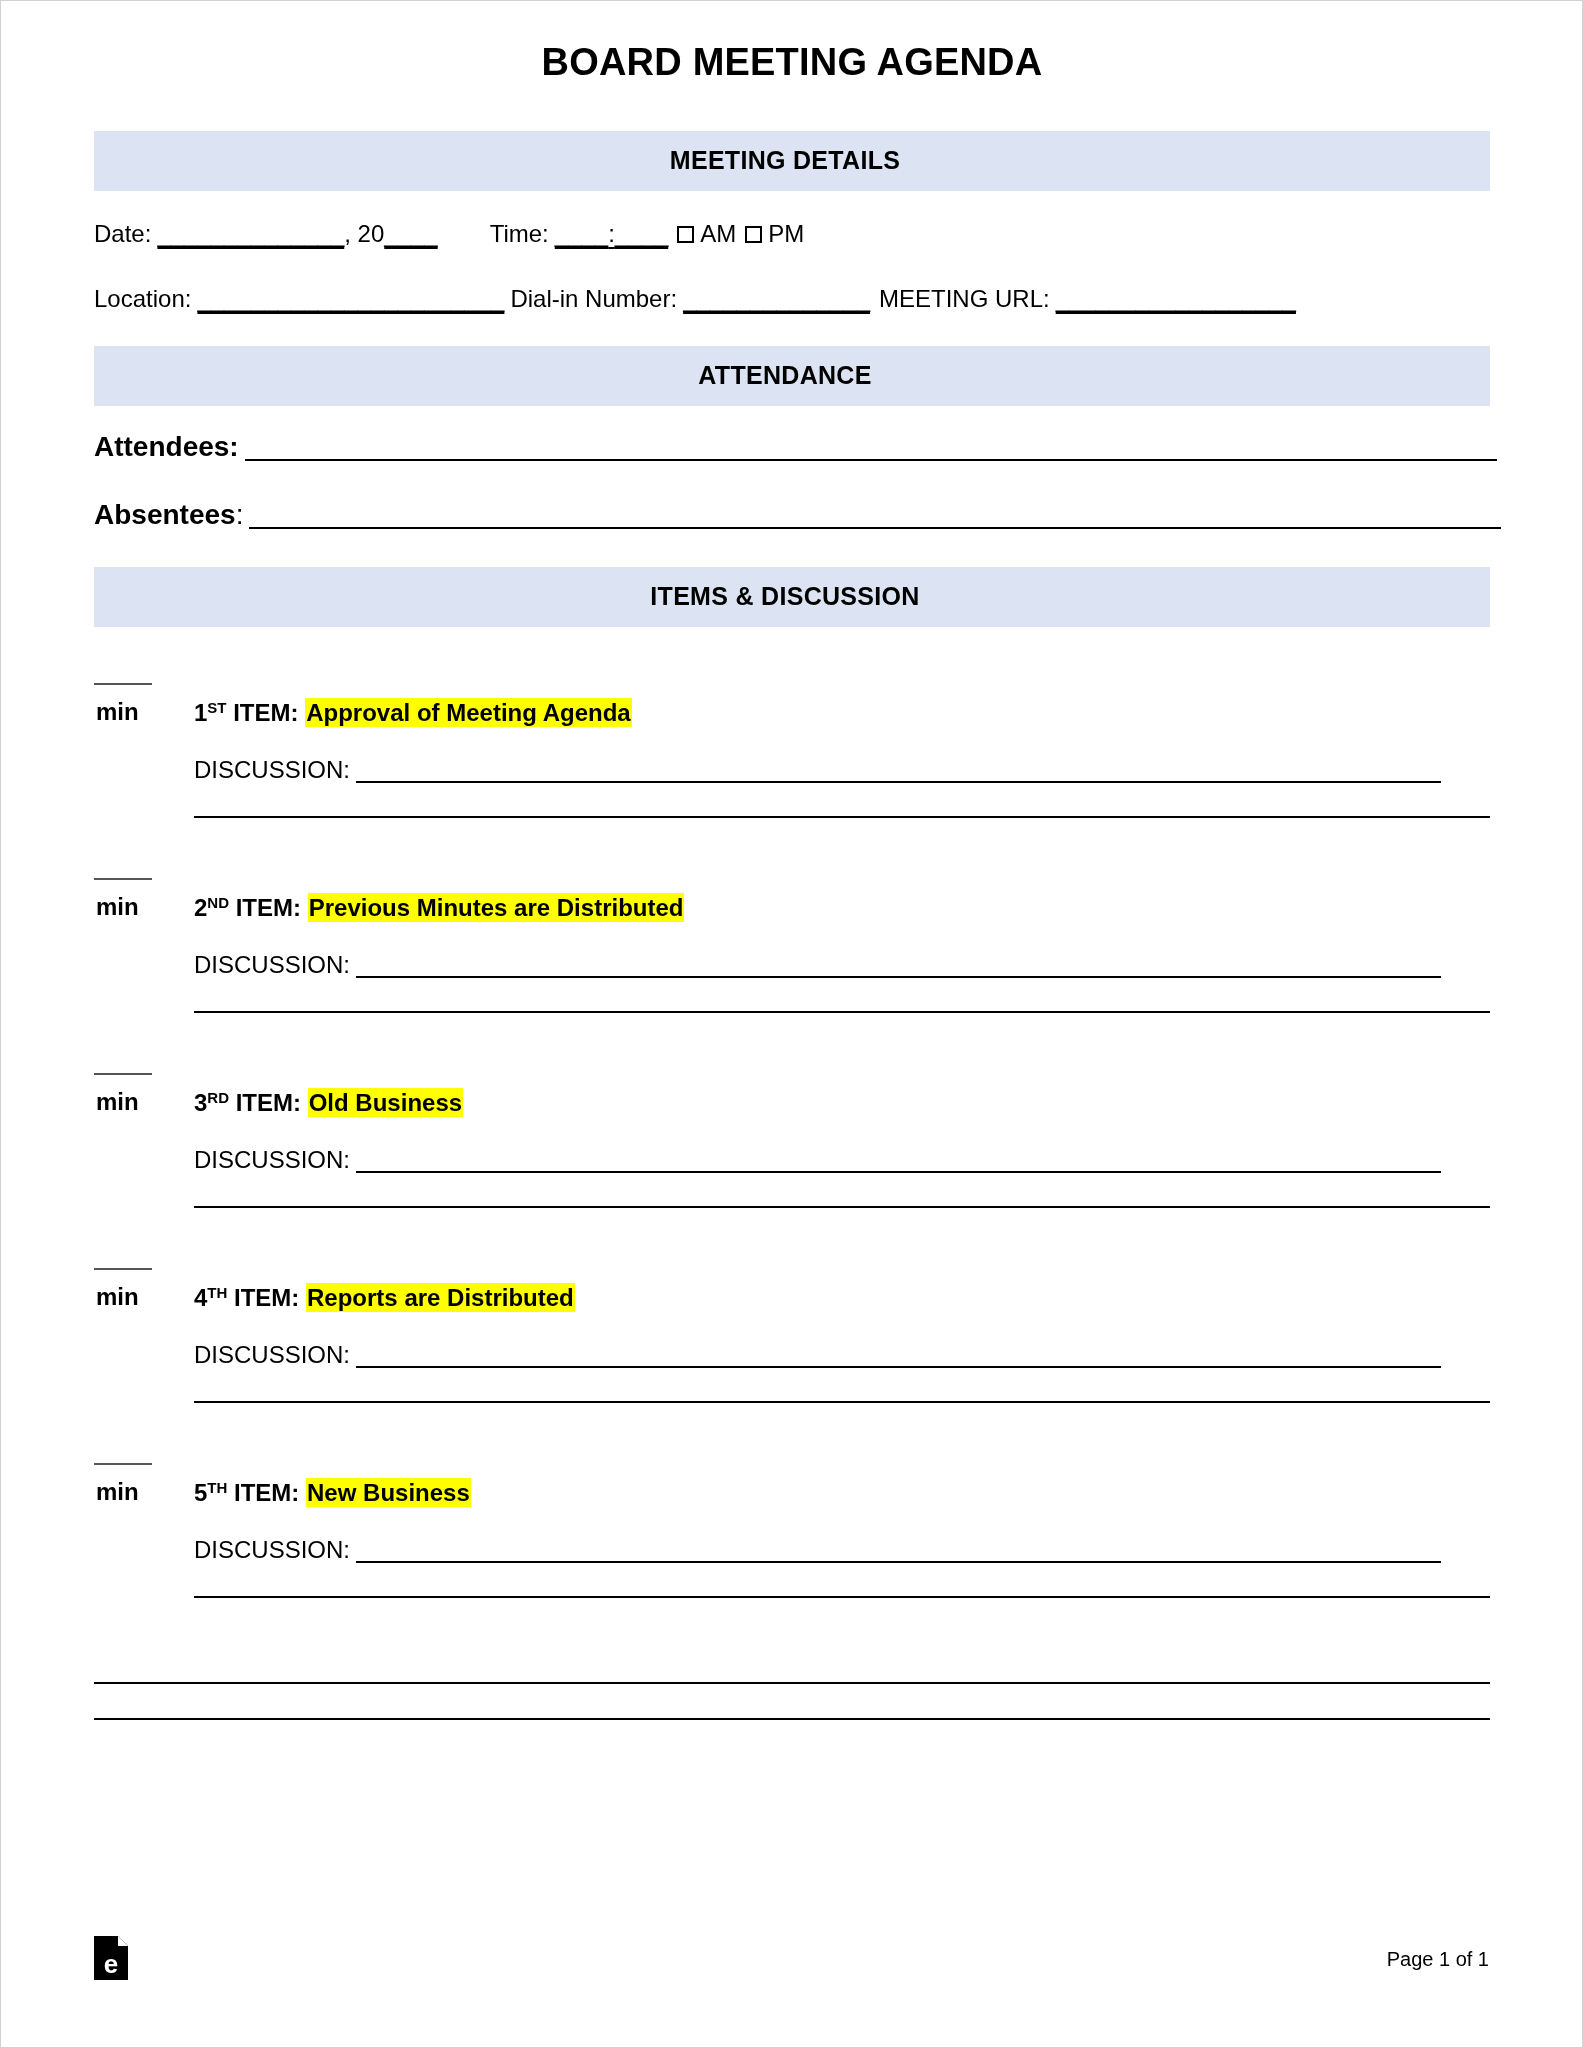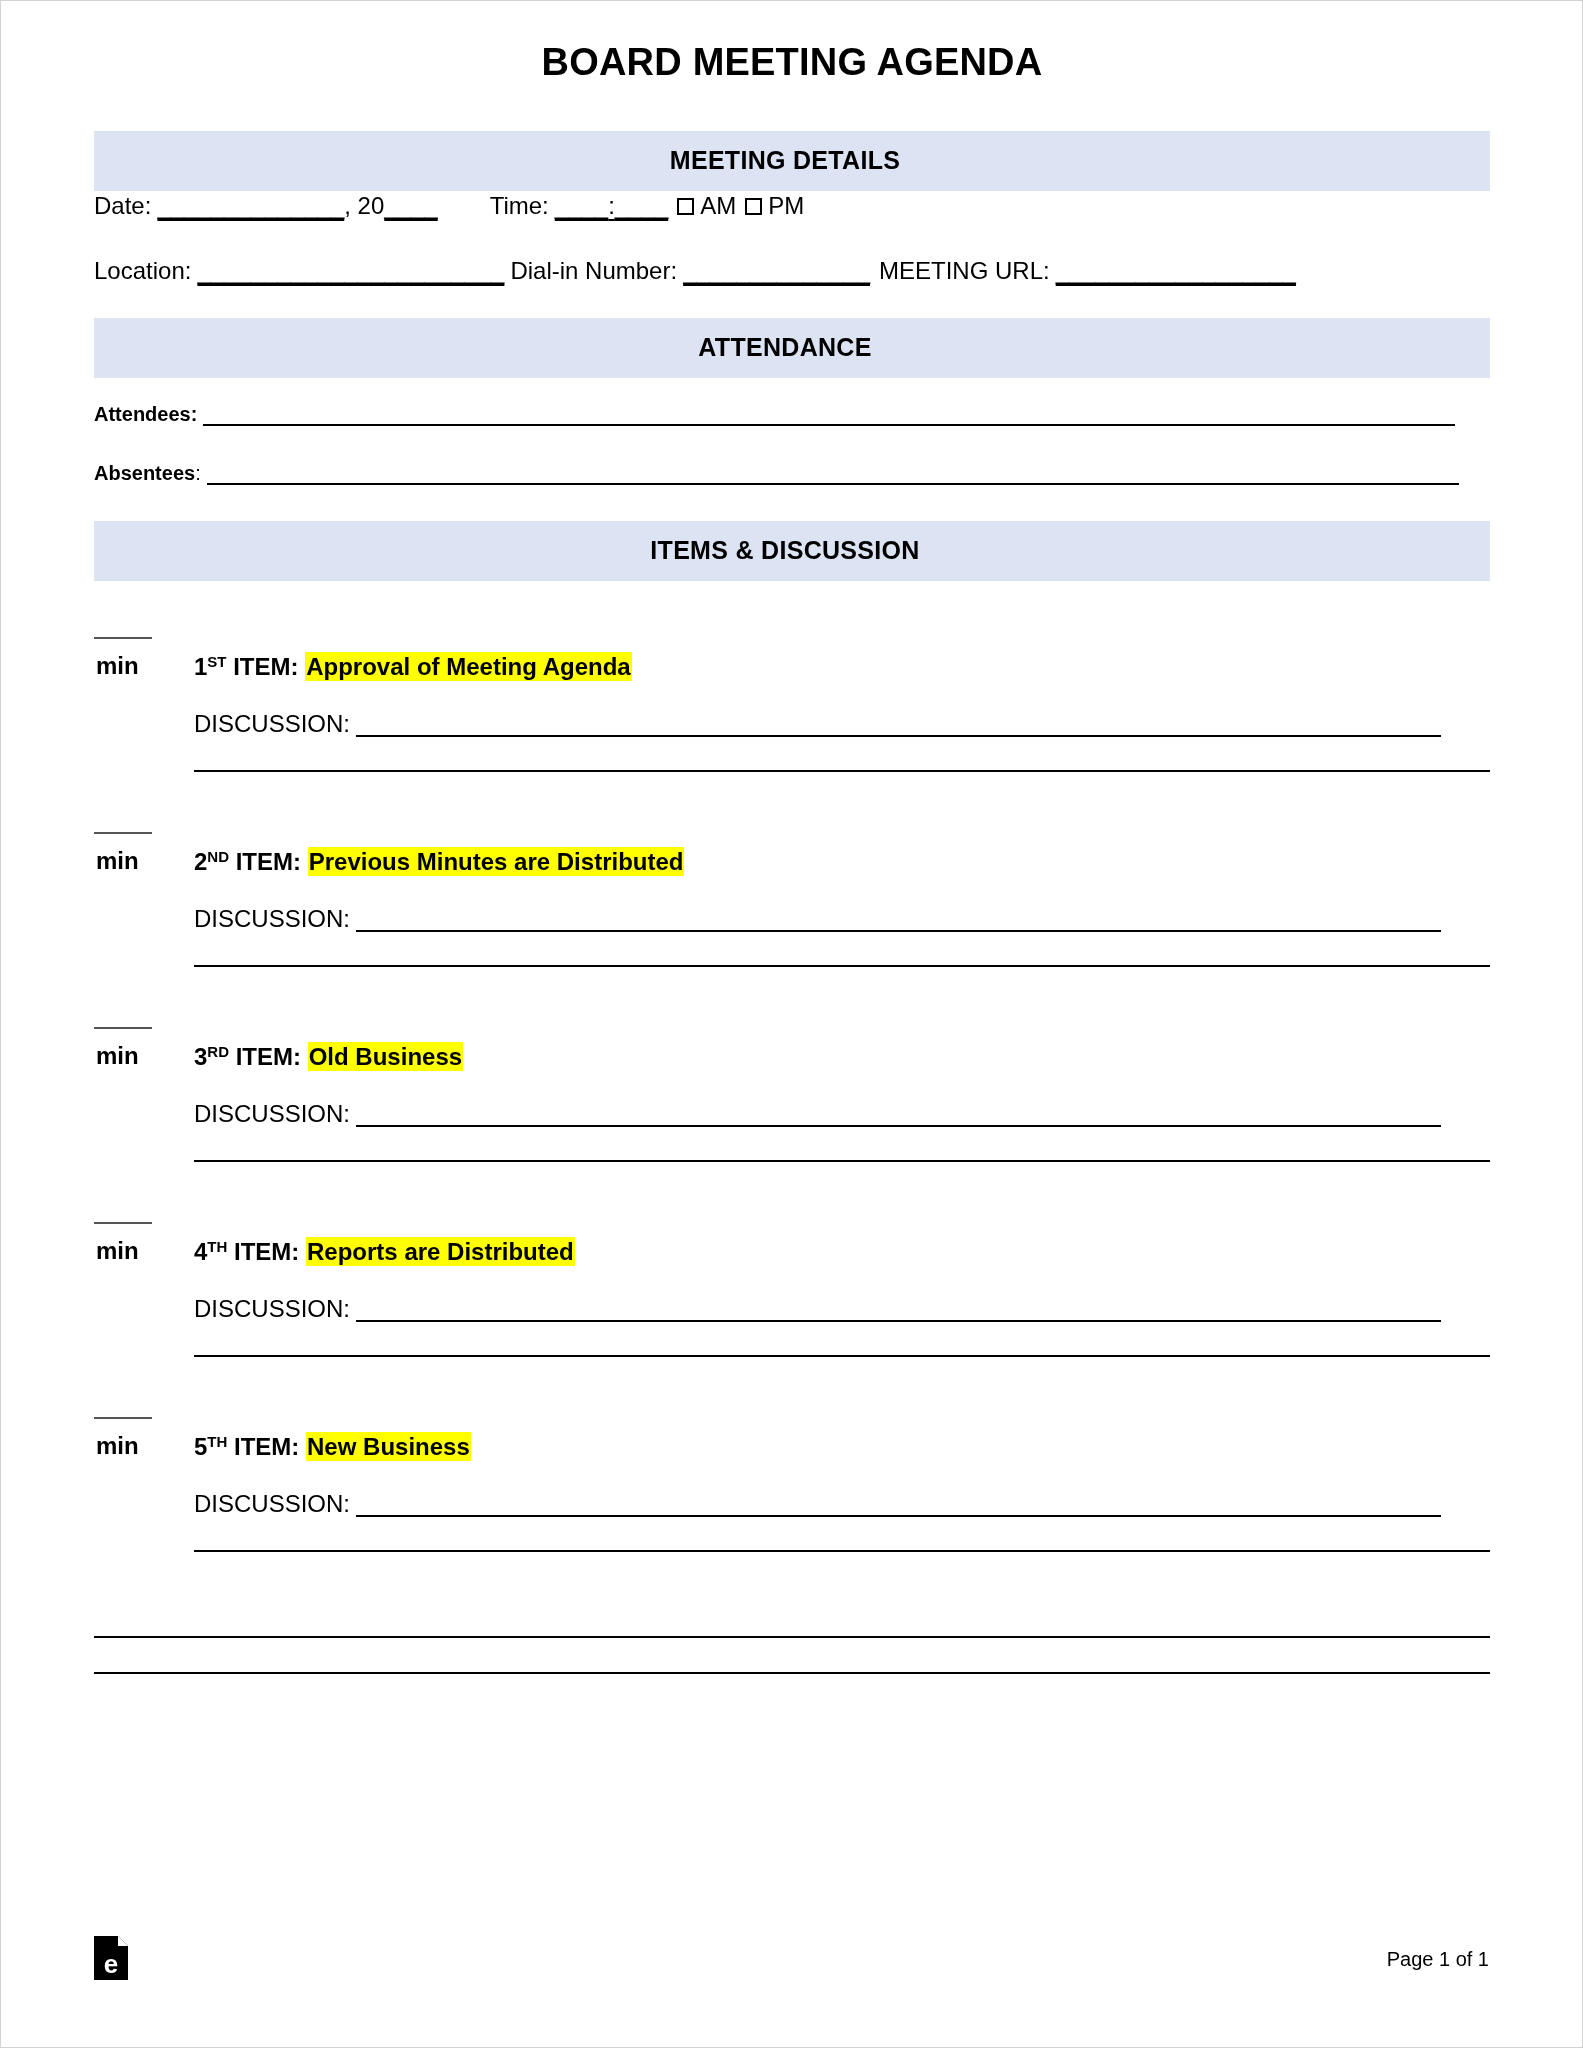--- a/index.html
+++ b/index.html
@@ -62,39 +62,39 @@
     white-space: nowrap;
   }
   .u {
     text-decoration: underline;
     text-decoration-thickness: 2px;
     text-underline-offset: 5px;
     letter-spacing: 0px;
   }
   .b { font-weight: bold; }
 
-  .meeting-details-body { }
+  .meeting-details-body { padding-top: 28px; }
   .row-date { margin-bottom: 35px; }
   .gap-time  { display:inline-block; width: 52px; }
   .gap-sm    { display:inline-block; width: 9px; }
   .gap-xs    { display:inline-block; width: 6px; }
 
   .cb {
     display: inline-block;
     width: 17px;
     height: 17px;
     border: 2px solid #000;
     box-sizing: border-box;
     vertical-align: -1px;
   }
 
   
   .attendance-body { padding-top: 25px; }
   .att-row {
-    font-size: 20px;
+    font-size: 28px;
     margin-bottom: 36px;
     white-space: nowrap;
   }
   .ruleline {
     display: inline-block;
     border-bottom: 2px solid #000;
     height: 20px;
     vertical-align: -5px;
   }
 

